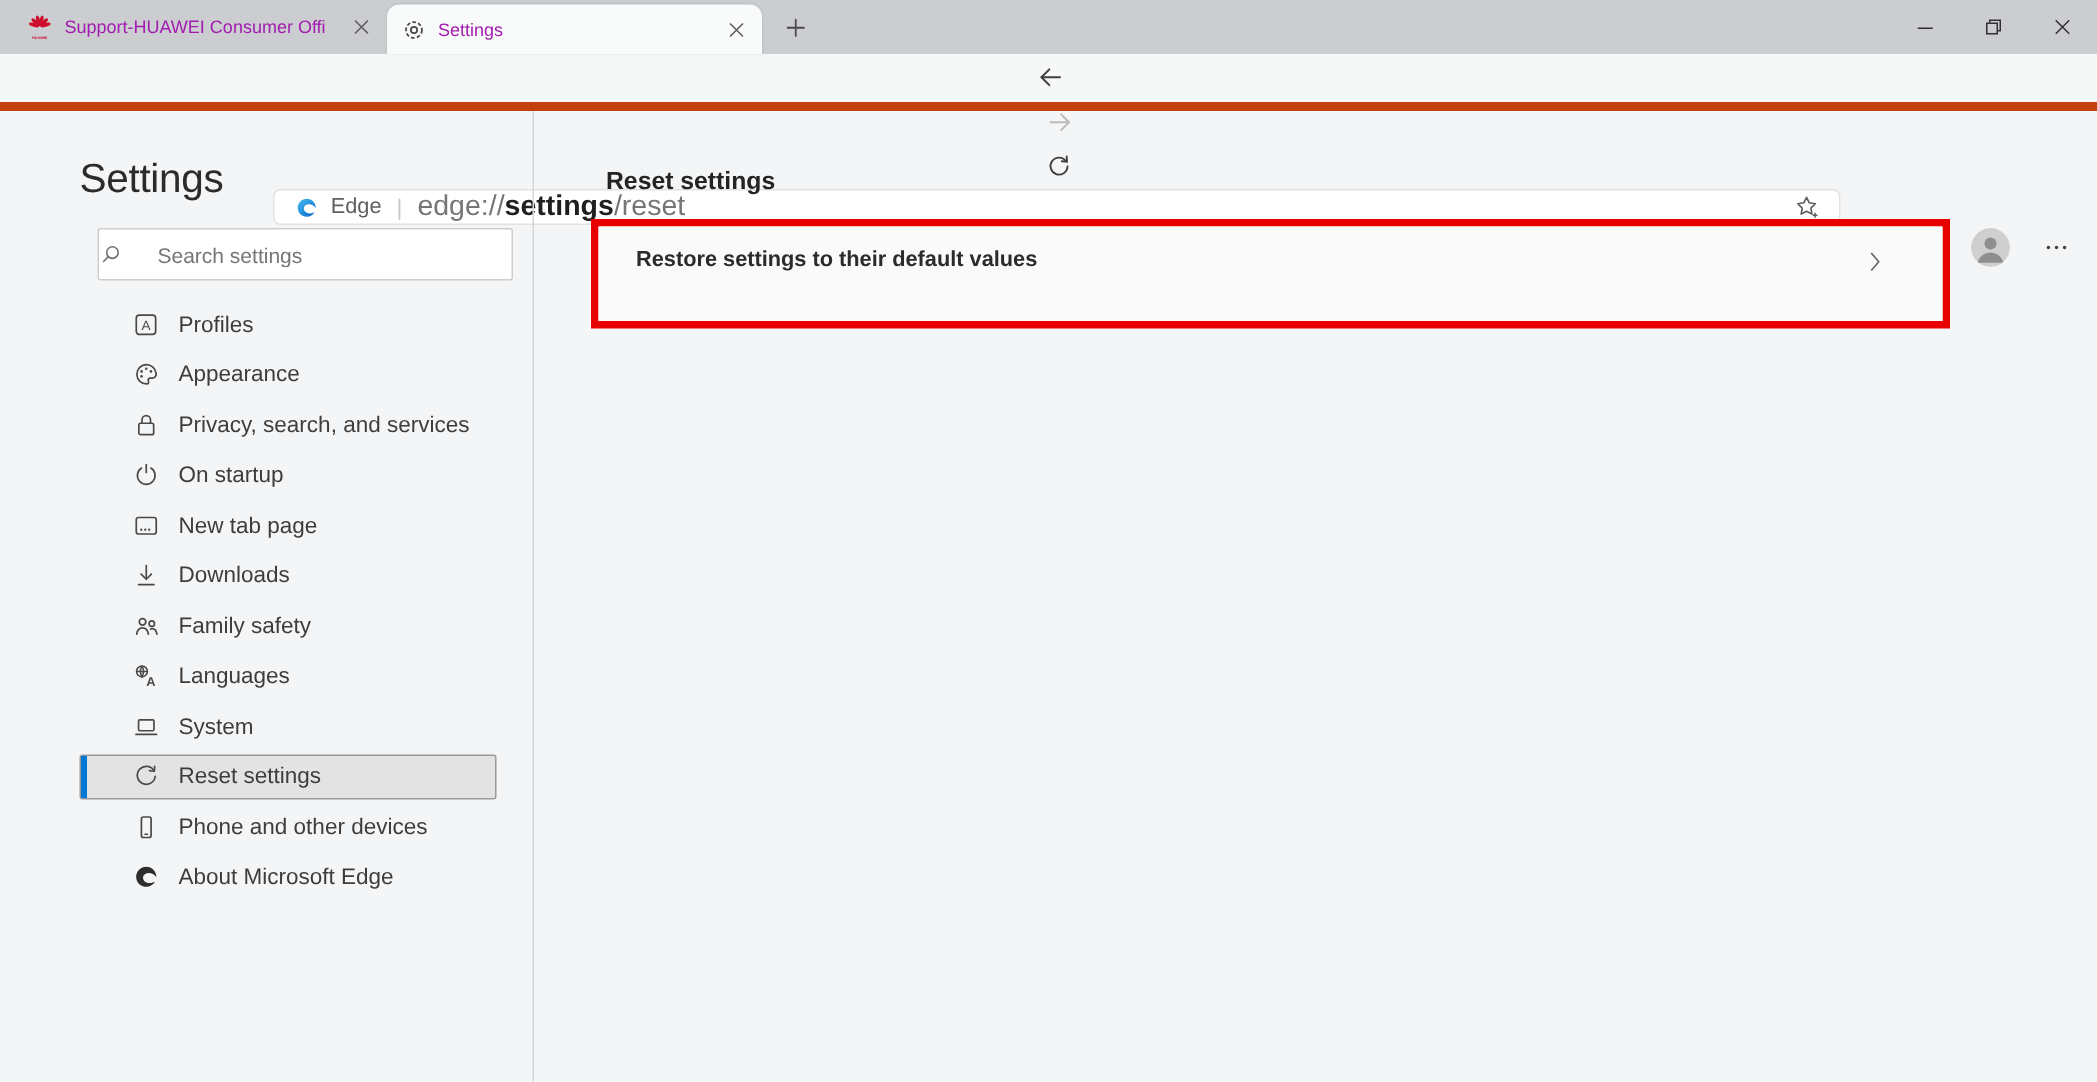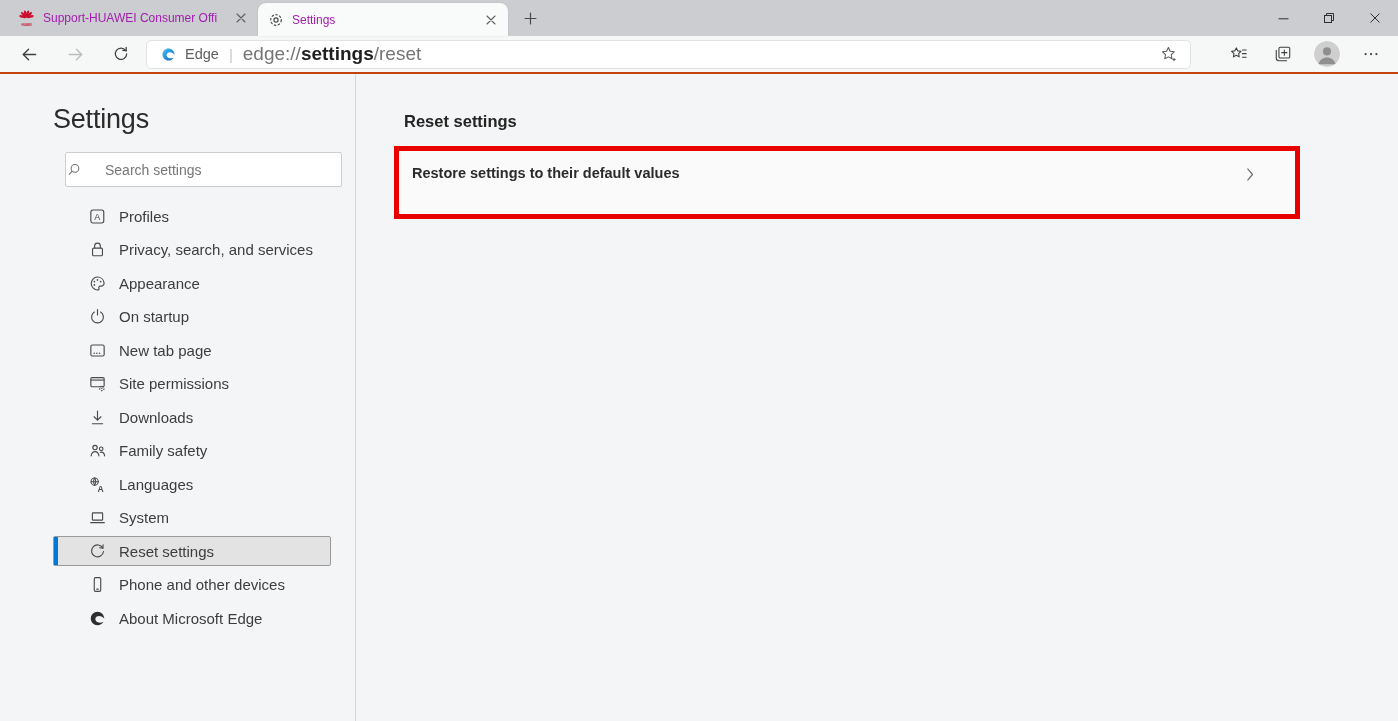--- a/index.html
+++ b/index.html
@@ -11,21 +11,21 @@
   .tab { display:flex; align-items:center; gap:8px; width:250px; height:36px; padding:0 8px 0 10px; }
   .tab.inactive { margin-left:8px; }
   .tab.active { height:33px; background:#f9fafa; border-radius:8px 8px 0 0; box-shadow:0 0 2px rgba(0,0,0,.12); }
   .tab-title { flex:1; font-size:12px; color:#a21caf; white-space:nowrap; overflow:hidden; }
   .tab-close { display:flex; align-items:center; justify-content:center; width:18px; height:18px; border-radius:3px; }
   .newtab { width:28px; height:28px; margin:0 0 4px 8px; display:flex; align-items:center; justify-content:center; border-radius:3px; }
   .wincontrols { position:absolute; right:0; top:0; height:36px; display:flex; }
   .winbtn { width:46px; height:36px; display:flex; align-items:center; justify-content:center; }
 
   
-  .toolbar { height:38px; background:#f6f7f7; border-bottom:2px solid #c2410c; display:flex; align-items:center; padding:0 10px 0 12px; }
+  .toolbar { height:38px; background:#f6f7f7; border-bottom:6px solid #c2410c; display:flex; align-items:center; padding:0 10px 0 12px;flex-direction:column; }
   .navbtn { width:34px; height:30px; display:flex; align-items:center; justify-content:center; border-radius:4px; flex:0 0 auto; }
   .navbtn + .navbtn { margin-left:12px; }
   .omnibox { margin-left:8px; width:1045px; height:29px; background:#ffffff; border:1px solid #e2e2e2; border-radius:5px; display:flex; align-items:center; padding:0 12px 0 13px; }
   .omni-label { font-size:14.5px; color:#5f5f5f; margin-left:8px; }
   .omni-sep { color:#c9c9c9; font-size:15px; margin:0 10px; }
   .omni-url { font-size:19px; color:#757575; white-space:nowrap; }
   .omni-url b { color:#1f1f1f; font-weight:600; }
   .toolbar-right { margin-left:auto; display:flex; align-items:center; gap:10px; }
   .toolbar-right .navbtn + .navbtn { margin-left:0; }
   .avatar-wrap { width:26px; height:26px; border-radius:50%; overflow:hidden; }
@@ -41,21 +41,21 @@
   .nav { margin-top:14px; }
   .nav-item { position:relative; width:278px; height:30px; margin-bottom:3.5px; display:flex; align-items:center; gap:12px; padding-left:34px; border:1px solid transparent; }
   .nav-item .lbl { font-size:15px; color:#3d3d3d; }
   .nav-item.selected { background:#e3e3e3; border:1px solid #9a9a9a; border-radius:2px; }
   .nav-item.selected::before { content:""; position:absolute; left:0; top:0; bottom:0; width:4px; background:#0078d4; }
   .nico { width:19px; height:19px; flex:0 0 19px; display:flex; align-items:center; justify-content:center; }
 
   .main { padding:38px 0 0 38px; }
   .main h2 { font-size:16.5px; font-weight:700; color:#242424; margin-left:10px; }
   .annotation { margin-top:15px; width:906px; height:73px; border:5px solid #e80000; }
-  .reset-row { width:100%; height:100%; background:#fafafa; display:flex; align-items:flex-start; padding:14px 40px 0 13px; }
+  .reset-row { width:100%; height:100%; background:#fafafa; display:flex; align-items:flex-start; padding:14px 40px 0 25px; }
   .reset-row .row-lbl { font-size:14.5px; font-weight:600; color:#2b2b2b; }
   .reset-row .chev { margin-left:auto; margin-top:1px; }
 
   svg { display:block; }
 </style>
 </head>
 <body>
 
 <div class="titlebar">
 
@@ -221,73 +221,62 @@
             <rect x="3" y="3.2" width="13.6" height="13.6" rx="2.2"></rect>
             <text x="9.8" y="13.4" font-size="9.5" text-anchor="middle" fill="#4a4a4a" stroke="none">A</text>
           </svg>
         </span>
         <span class="lbl">Profiles</span>
       </div>
 
       <div class="nav-item">
         <span class="nico">
           <svg viewBox="0 0 20 20" width="19" height="19" fill="none" stroke="#4a4a4a" stroke-width="1.2" stroke-linejoin="round">
-            <rect x="4.8" y="8.6" width="10.4" height="8" rx="1.2"></rect>
-              <path d="M7 8.6V6.3a3 3 0 0 1 6 0v2.3"></path>
-          </svg>
-        </span>
-        <span class="lbl">Privacy, search, and services</span>
-      </div>
-
-      <div class="nav-item">
-        <span class="nico">
-          <svg viewBox="0 0 20 20" width="19" height="19" fill="none" stroke="#4a4a4a" stroke-width="1.2" stroke-linejoin="round">
             <path d="M10 3.2a6.8 6.8 0 1 0 .4 13.6c1.1-.05 1.5-1 1.1-1.9-.5-1.1.2-2.2 1.4-2.2h1.3a2.8 2.8 0 0 0 2.6-3.7A6.8 6.8 0 0 0 10 3.2z"></path>
             <circle cx="6.7" cy="8" r=".9" fill="#4a4a4a" stroke="none"></circle>
               <circle cx="10" cy="6.2" r=".9" fill="#4a4a4a" stroke="none"></circle>
             <circle cx="13.3" cy="8" r=".9" fill="#4a4a4a" stroke="none"></circle>
               <circle cx="6.7" cy="11.5" r=".9" fill="#4a4a4a" stroke="none"></circle>
           </svg>
         </span>
         <span class="lbl">Appearance</span>
       </div>
 
       <div class="nav-item">
         <span class="nico">
+          <svg viewBox="0 0 20 20" width="19" height="19" fill="none" stroke="#4a4a4a" stroke-width="1.2" stroke-linejoin="round">
+            <rect x="4.8" y="8.6" width="10.4" height="8" rx="1.2"></rect>
+              <path d="M7 8.6V6.3a3 3 0 0 1 6 0v2.3"></path>
+          </svg>
+        </span>
+        <span class="lbl">Privacy, search, and services</span>
+      </div>
+
+      <div class="nav-item">
+        <span class="nico">
           <svg viewBox="0 0 20 20" width="19" height="19" fill="none" stroke="#4a4a4a" stroke-width="1.2" stroke-linecap="round">
             <path d="M10 2.8v5.6"></path>
               <path d="M6.7 5.3a6.2 6.2 0 1 0 6.6 0"></path>
           </svg>
         </span>
         <span class="lbl">On startup</span>
       </div>
 
       <div class="nav-item">
         <span class="nico">
           <svg viewBox="0 0 20 20" width="19" height="19" fill="none" stroke="#4a4a4a" stroke-width="1.2" stroke-linejoin="round">
             <rect x="3" y="4.2" width="14" height="11.6" rx="1.6"></rect>
             <circle cx="6.5" cy="12.8" r=".8" fill="#4a4a4a" stroke="none"></circle>
               <circle cx="9.3" cy="12.8" r=".8" fill="#4a4a4a" stroke="none"></circle>
               <circle cx="12.1" cy="12.8" r=".8" fill="#4a4a4a" stroke="none"></circle>
           </svg>
         </span>
         <span class="lbl">New tab page</span>
       </div>
 
-      <div class="nav-item">
-        <span class="nico">
-          <svg viewBox="0 0 20 20" width="19" height="19" fill="none" stroke="#4a4a4a" stroke-width="1.2" stroke-linejoin="round">
-            <rect x="3" y="3.8" width="14" height="9.6" rx="1.2"></rect>
-              <path d="M3 6.4h14"></path>
-            <circle cx="14.6" cy="15.2" r="2.3" stroke-dasharray="1.5 1.1"></circle>
-              <circle cx="14.6" cy="15.2" r=".7" fill="#4a4a4a" stroke="none"></circle>
-          </svg>
-        </span>
-        <span class="lbl">Site permissions</span>
-      </div>
 
 
       <div class="nav-item">
         <span class="nico">
           <svg viewBox="0 0 20 20" width="19" height="19" fill="none" stroke="#4a4a4a" stroke-width="1.2" stroke-linecap="round" stroke-linejoin="round">
             <path d="M10 3.2v9.2"></path>
               <path d="M6.4 9.2l3.6 3.6 3.6-3.6"></path>
               <path d="M4.6 16.6h10.8"></path>
           </svg>
         </span>

